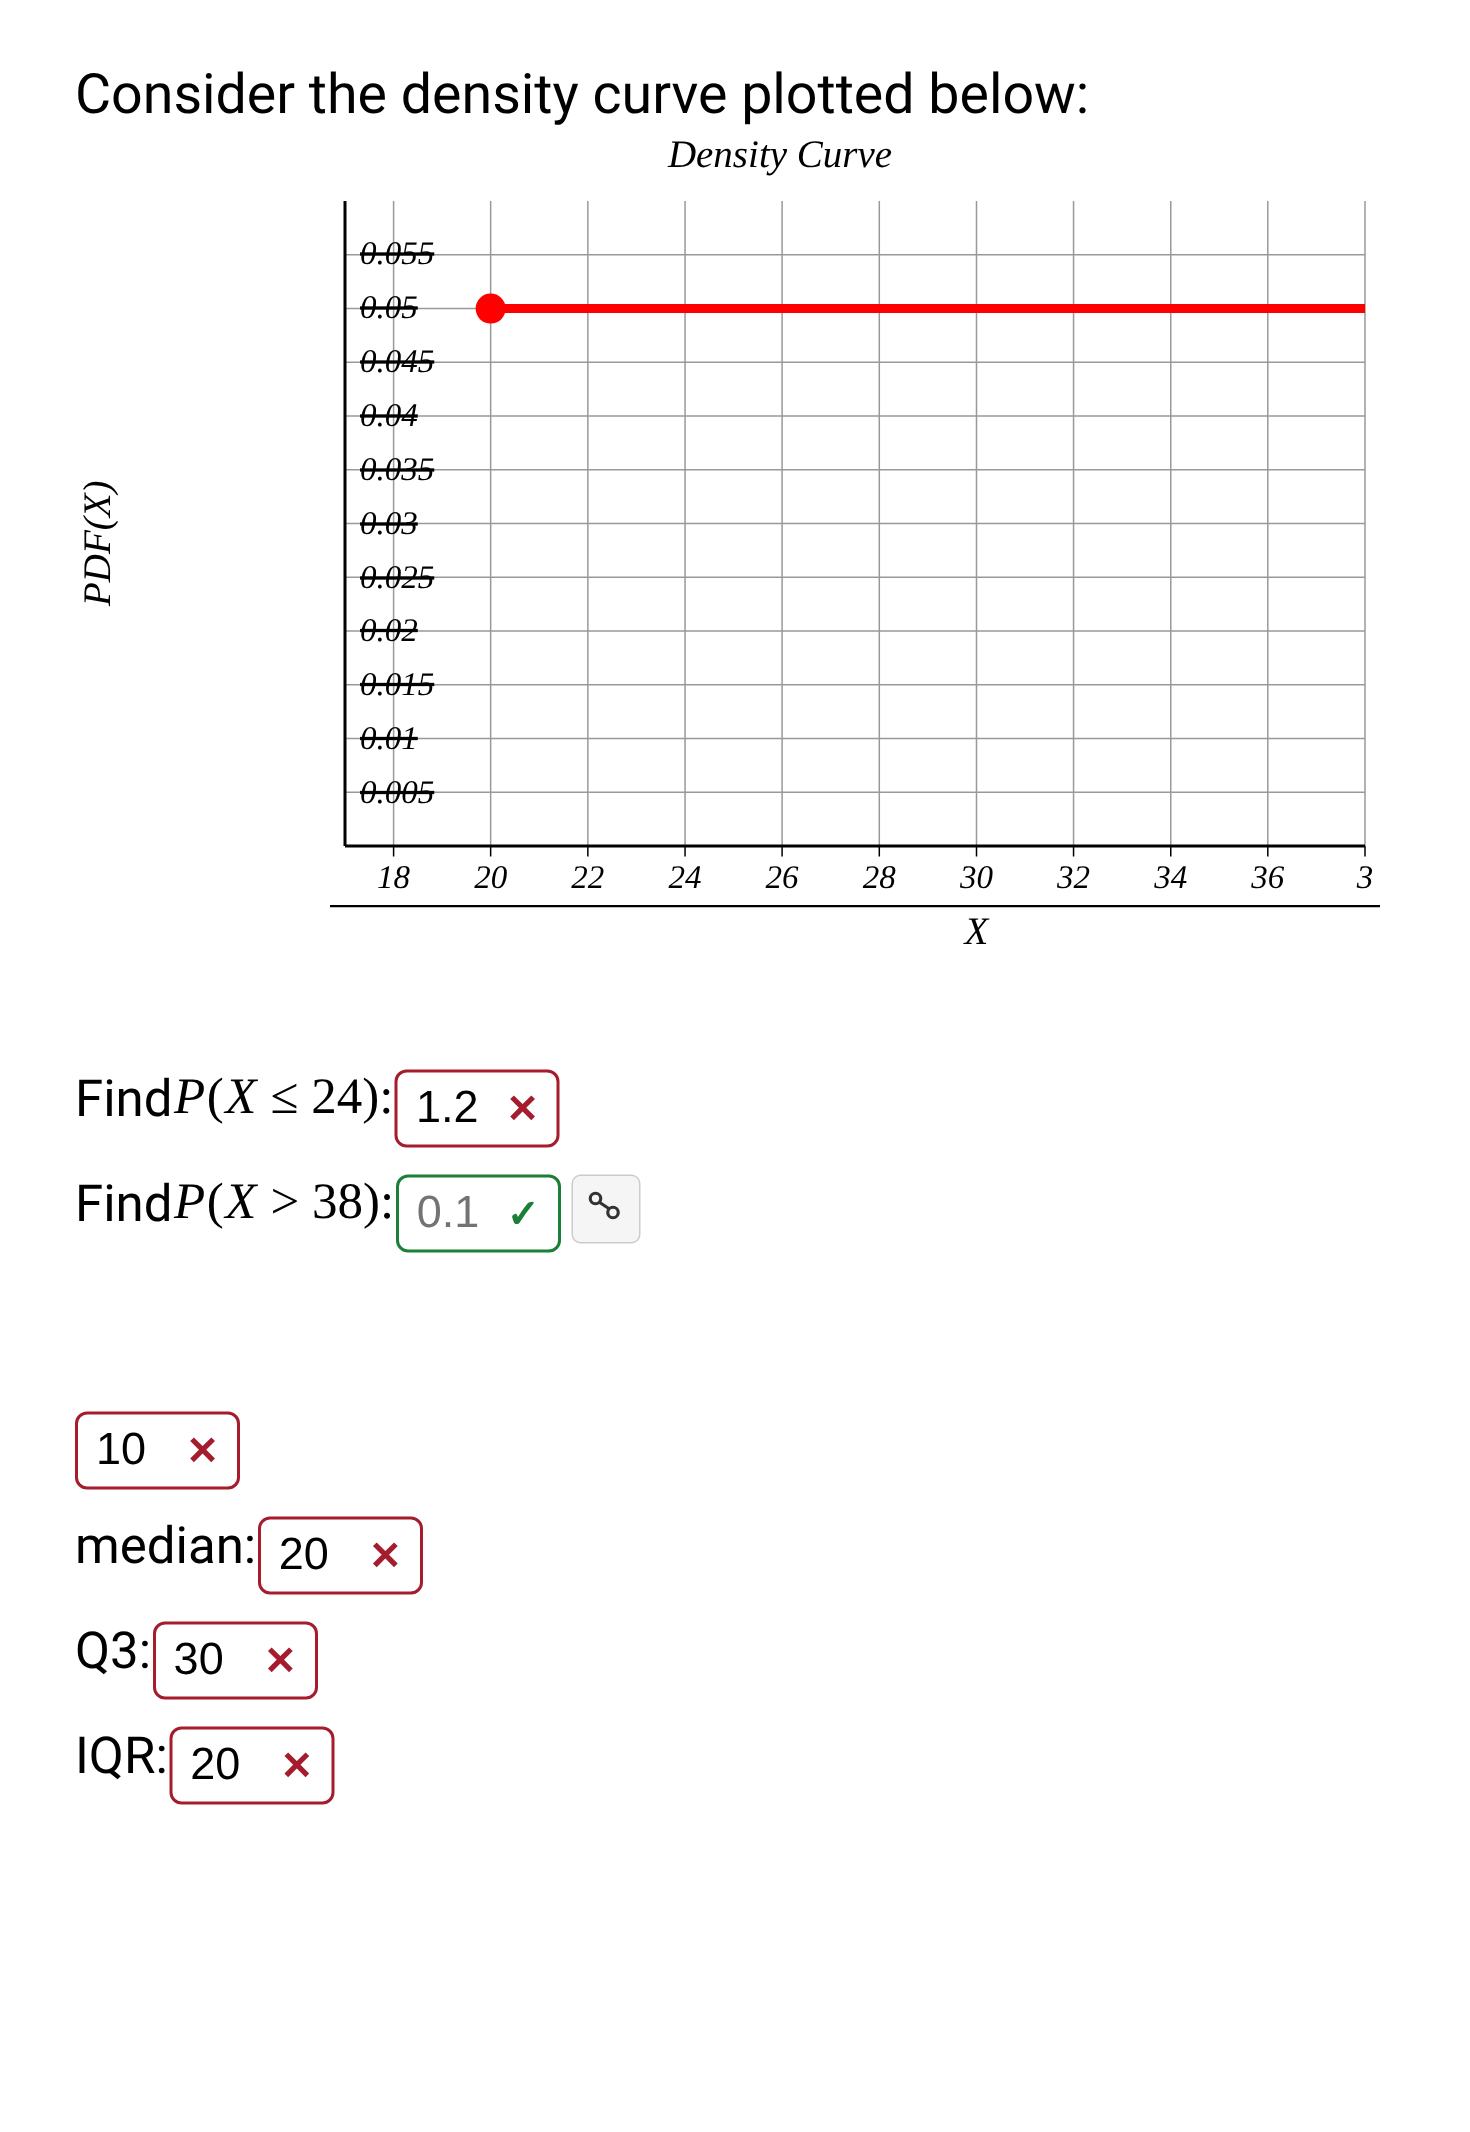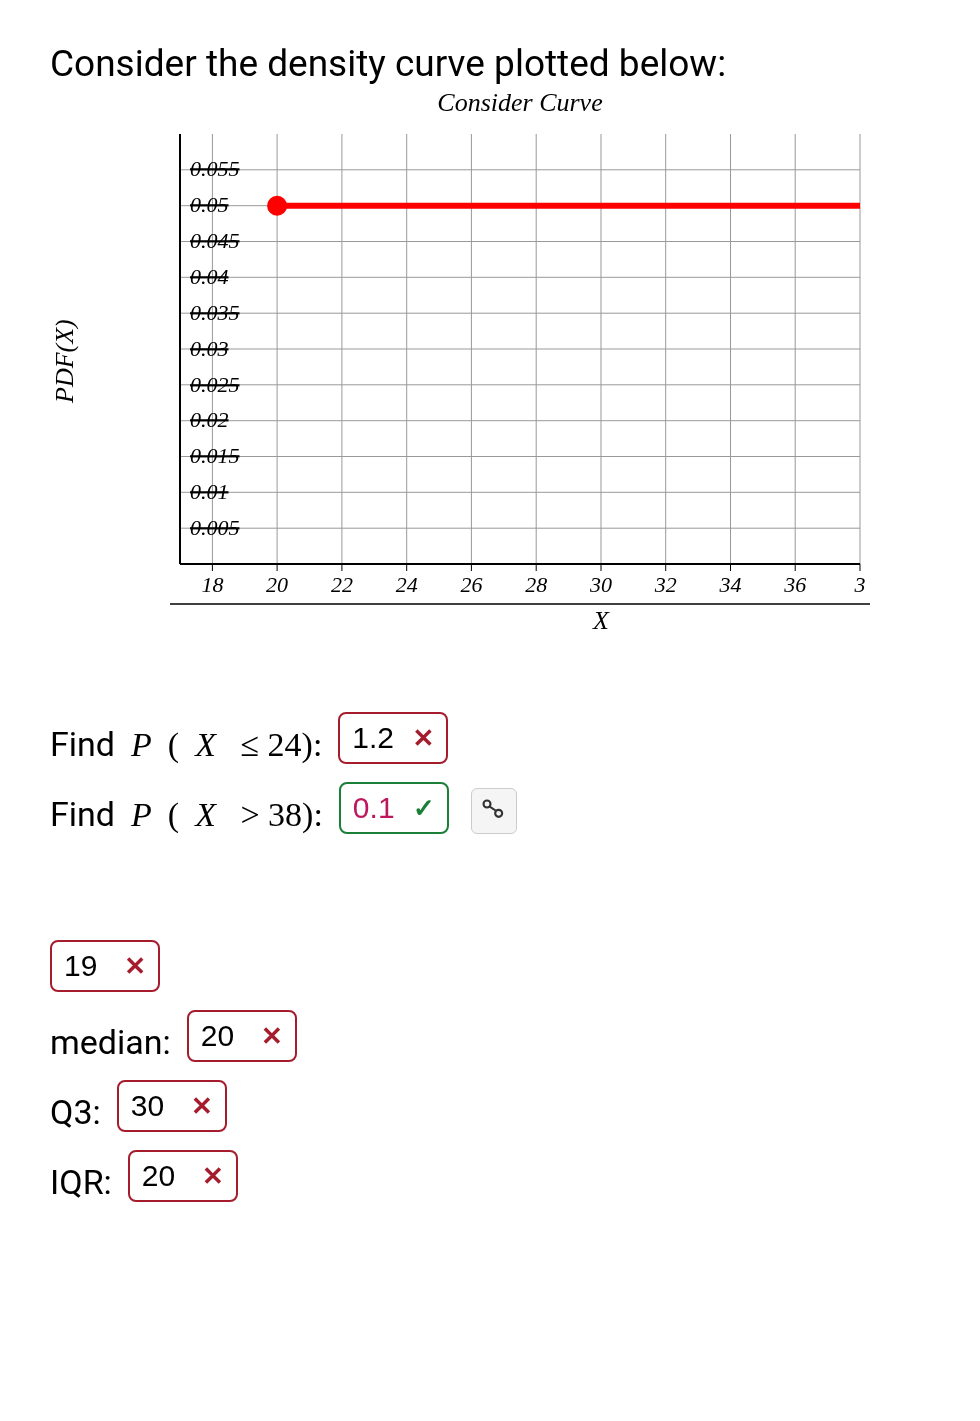--- a/index.html
+++ b/index.html
@@ -25,28 +25,29 @@
     font-family: "Times New Roman", serif;
     font-style: italic;
     font-size: 26px;
     transform: rotate(-90deg);
     white-space: nowrap;
     width: 30px;
     text-align: center;
   }
   .chart-svg-wrap {
     flex: 1;
+    text-align: right;
   }
   .qline {
     margin: 18px 0;
     font-size: 34px;
     display: flex;
-    align-items: flex-end;
+    align-items: flex-start;
     flex-wrap: wrap;
-    gap: 16px;
+    gap: 1px;
   }
   .mathvar {
     font-family: "Times New Roman", serif;
     font-style: italic;
   }
   .mathrm {
     font-family: "Times New Roman", serif;
   }
   .answer-box {
     display: inline-flex;
@@ -57,21 +58,21 @@
     min-width: 110px;
     height: 52px;
     font-family: -apple-system, sans-serif;
     font-size: 30px;
     gap: 14px;
   }
   .answer-box .val { flex:1; }
   .incorrect { border-color: #a51d2d; color: #a51d2d; }
   .incorrect .val { color: #000; }
   .correct { border-color: #1a7f37; color: #1a7f37; }
-  .correct .val { color: #be185d; }
+  .correct .val { color: #737373; }
   .mark-icon { font-weight: bold; font-size: 26px; }
   .incorrect .mark-icon { color: #a51d2d; }
   .correct .mark-icon { color: #1a7f37; }
   .hint-btn {
     display: inline-flex;
     align-items: center;
     justify-content: center;
     width: 46px;
     height: 46px;
     border: 1px solid #ccc;
@@ -89,21 +90,21 @@
     margin-left: 60px;
     margin-bottom: 6px;
   }
 </style>
 </head>
 <body>
 
 <div class="instruction">Consider the density curve plotted below:</div>
 
 <div>
-  <div class="chart-title">Consider Curve</div>
+  <div class="chart-title">Density Curve</div>
   <div class="chart-wrap">
     <div class="ylabel-abs">PDF(X)</div>
     <div class="chart-svg-wrap">
       <svg width="800" height="520" viewBox="0 0 800 520">
 
         <g transform="translate(100,10)">
 
           <g stroke="#999" stroke-width="1">
 
             <line x1="32.4" y1="0" x2="32.4" y2="430"></line>
@@ -216,21 +217,21 @@
       <circle cx="16" cy="14" r="3" fill="none" stroke="#333" stroke-width="1.8"></circle>
       <line x1="8" y1="8" x2="14" y2="12" stroke="#333" stroke-width="1.8"></line>
     </svg>
   </span>
 </div>
 
 <div class="spacer-block"></div>
 
 <div class="qline">
   <span class="answer-box incorrect">
-    <span class="val">19</span>
+    <span class="val">10</span>
     <span class="mark-icon">✕</span>
   </span>
 </div>
 
 <div class="qline">
   <span>median:</span>
   <span class="answer-box incorrect">
     <span class="val">20</span>
     <span class="mark-icon">✕</span>
   </span>

